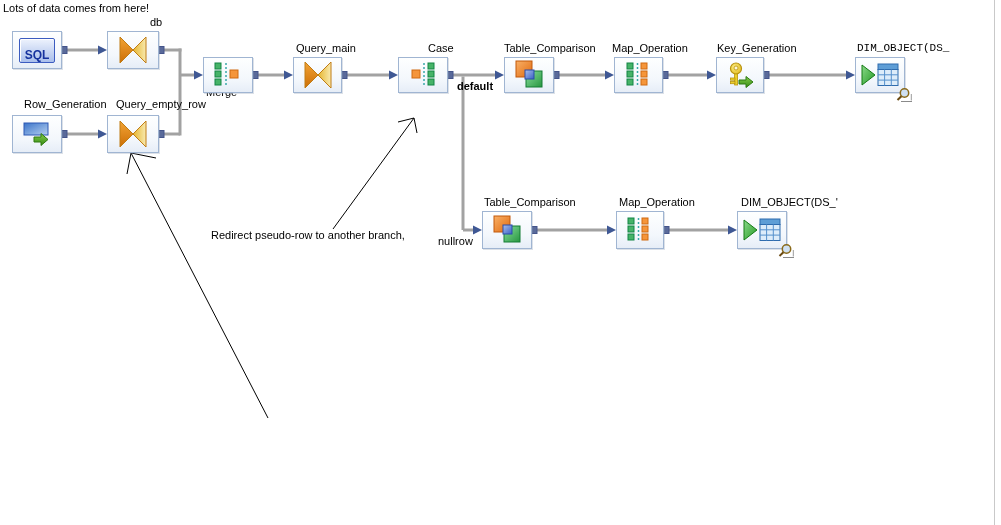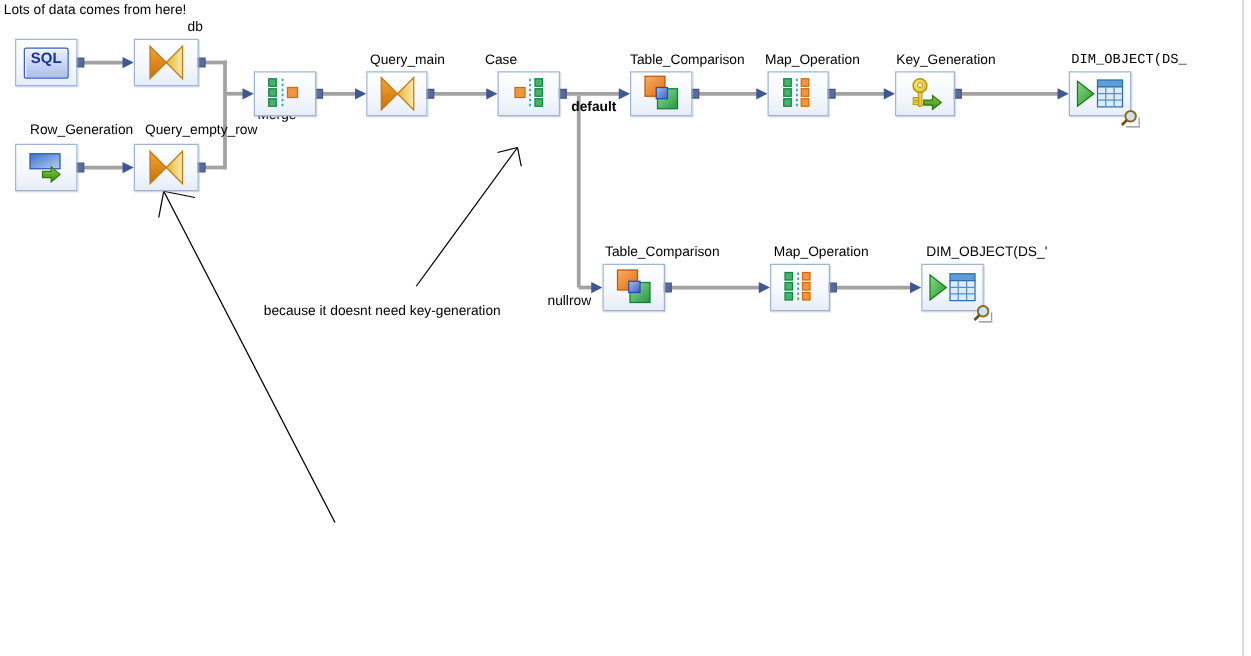--- a/index.html
+++ b/index.html
@@ -8,21 +8,21 @@
   .layer{position:absolute;left:0;top:0;}
   .lbl{position:absolute;font-size:11px;line-height:12px;color:#000;white-space:nowrap;}
   .node{position:absolute;border:1px solid #a0b5d2;
         background:linear-gradient(180deg,#feffff 0%,#f3f7fc 65%,#e6edf7 100%);
         box-shadow:1px 1px 0 rgba(140,155,180,0.30);
         display:flex;align-items:center;justify-content:center;box-sizing:border-box;
         overflow:visible;}
   .sqlbtn{width:34px;height:23px;border:1px solid #3c5cc0;border-radius:2px;
         background:linear-gradient(180deg,#eef3fd 0%,#c4d3f2 60%,#aabfec 100%);
         box-shadow:inset 1px 1px 0 #ffffff;
-        display:flex;align-items:flex-start;justify-content:center;
+        display:flex;align-items:flex-end;justify-content:center;
         font-weight:bold;font-size:12px;color:#16329e;}
   .mag{position:absolute;}
   .edgeline{position:absolute;left:994px;top:0;width:1px;height:525px;background:#c9c9c9;}
 </style>
 </head>
 <body>
 
 <div id="canvas">
 
   <svg class="layer" width="1001" height="525">
@@ -125,31 +125,31 @@
       <path d="M131 153 L127 174"></path>
     </g>
   </svg>
 
   <div class="lbl" style="left:3px;top:2px;">Lots of data comes from here!</div>
   <div class="lbl" style="left:150px;top:16px;">db</div>
   <div class="lbl" style="left:24px;top:98px;">Row_Generation</div>
   <div class="lbl" style="left:116px;top:98px;">Query_empty_row</div>
   <div class="lbl" style="left:206px;top:42px;margin-top:44px;">Merge</div>
   <div class="lbl" style="left:296px;top:42px;">Query_main</div>
-  <div class="lbl" style="left:388px;top:42px;">Case</div>
+  <div class="lbl" style="left:428px;top:42px;">Case</div>
   <div class="lbl" style="left:504px;top:42px;">Table_Comparison</div>
   <div class="lbl" style="left:612px;top:42px;">Map_Operation</div>
   <div class="lbl" style="left:717px;top:42px;">Key_Generation</div>
   <div class="lbl" style="left:857px;top:42px;font-family:Liberation Mono, monospace;">DIM_OBJECT(DS_</div>
   <div class="lbl" style="left:484px;top:196px;">Table_Comparison</div>
   <div class="lbl" style="left:619px;top:196px;">Map_Operation</div>
   <div class="lbl" style="left:741px;top:196px;">DIM_OBJECT(DS_'</div>
   <div class="lbl" style="left:457px;top:80px;font-weight:bold;">default</div>
   <div class="lbl" style="left:438px;top:235px;">nullrow</div>
-  <div class="lbl" style="left:211px;top:243px;">because it doesnt need key-generation</div>
+  <div class="lbl" style="left:211px;top:229px;">Redirect pseudo-row to another branch,</div>
 
   <div class="node" style="left:12px;top:31px;width:50px;height:38px;">
     <div class="sqlbtn">
       <span>SQL</span>
     </div>
   </div>
 
   <div class="node" style="left:107px;top:31px;width:52px;height:38px;">
     <svg width="32" height="30" viewBox="0 0 32 30">
       <polygon points="3,2 16,15 3,28" fill="url(#bowL)" stroke="#c07c14" stroke-width="1"></polygon>

